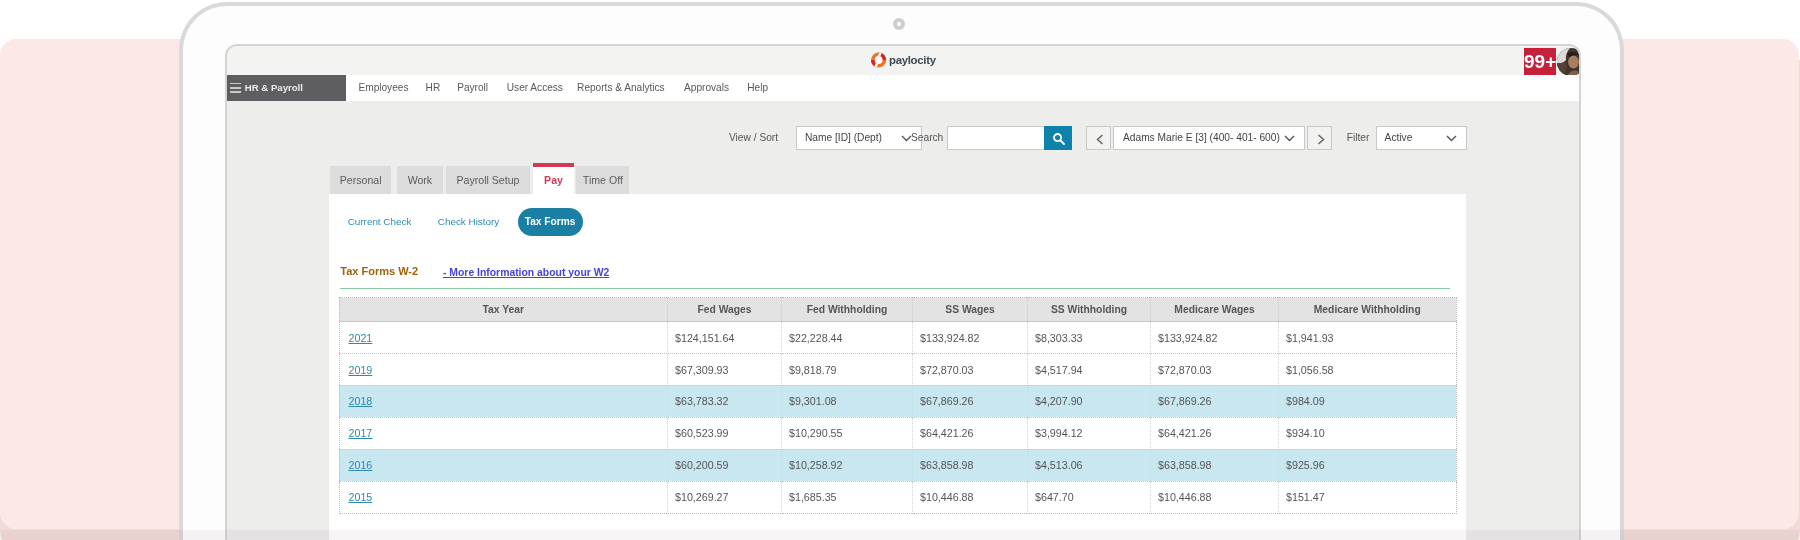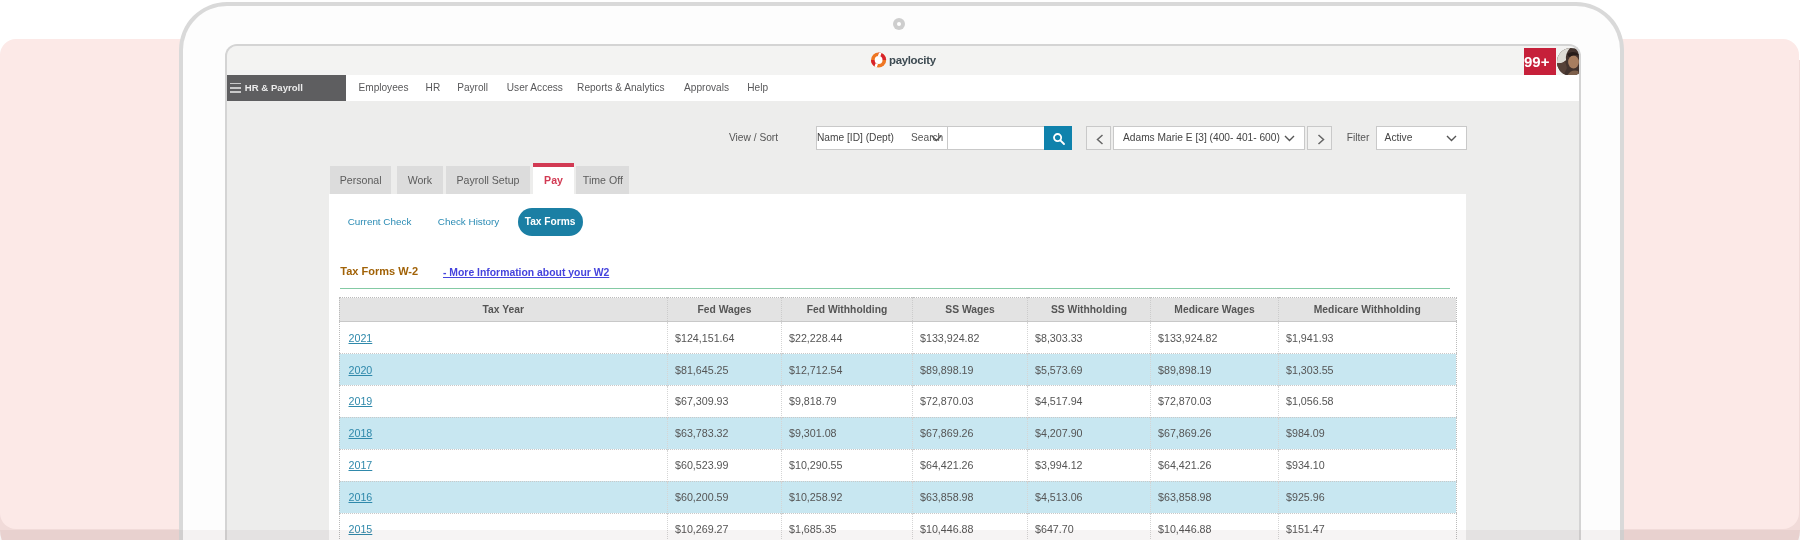--- a/index.html
+++ b/index.html
@@ -90,21 +90,21 @@
         <circle cx="8.6" cy="10" r="3.9" fill="#fff"></circle>
         <g clip-path="url(#ringclip)">
           <rect x="6.7" y="-0.5" width="2.5" height="7" fill="#fff" transform="rotate(18 8.6 10)"></rect>
           <rect x="6.7" y="14" width="2.5" height="7" fill="#fff" transform="rotate(18 8.6 10)"></rect>
         </g>
         <text x="19" y="14" font-family="Liberation Sans, sans-serif" font-size="11.4" font-weight="bold" fill="#3d4a52" letter-spacing="-0.3">paylocity</text>
       </g>
     </svg>
   </div>
   <div id="badge" style="left:1297px;top:2px;width:32px;height:27.4px;background:#c6203a;
-    color:#fff;font-size:15px;font-weight:bold;text-align:left;line-height:27px">99+</div>
+    color:#fff;font-size:19px;font-weight:bold;text-align:left;line-height:27px">99+</div>
   <div id="avatar" style="left:1329.5px;top:1.5px;width:28px;height:28px;border-radius:50%;overflow:hidden;background:#cfd2cd">
     <svg width="28" height="28" viewBox="0 0 28 28">
       <rect x="0" y="0" width="28" height="28" fill="#43332e"></rect>
       <path d="M0 0 L13 0 Q8 6 9 12 Q6 16 0 15 Z" fill="#dddbd5"></path>
       <path d="M0 15 Q5 16 8 13 L10 20 L6 28 L0 28 Z" fill="#564138"></path>
       <ellipse cx="16.5" cy="14" rx="5.4" ry="6.5" fill="#a87e60"></ellipse>
       <path d="M10 28 Q14 21 21 23 L23 28 Z" fill="#7d5f4a"></path>
       <path d="M10 6 Q18 1 25 9 Q19 5 12 9 Z" fill="#271c19"></path>
     </svg>
   </div>
@@ -118,21 +118,21 @@
     <div class="nl" style="left:17.8px;color:#ececec;font-weight:bold;font-size:9.6px">HR &amp; Payroll</div>
     <div class="nl" style="left:131.5px">Employees</div>
     <div class="nl" style="left:198.6px">HR</div>
     <div class="nl" style="left:230.2px">Payroll</div>
     <div class="nl" style="left:279.8px">User Access</div>
     <div class="nl" style="left:350.1px">Reports &amp; Analytics</div>
     <div class="nl" style="left:457.1px">Approvals</div>
     <div class="nl" style="left:520.3px">Help</div>
   </div>
   <div class="tlabel" style="left:502px">View / Sort</div>
-  <div class="tbox" style="left:589px;width:136px;line-height:22.6px;">Name [ID] (Dept)
+  <div class="tbox" style="left:569px;width:126px;line-height:22.6px;padding-left:8px">Name [ID] (Dept)
     <svg class="chev" style="right:9px" width="11" height="7" viewBox="0 0 11 7">
         <path d="M1 1 L5.5 5.5 L10 1" fill="none" stroke="#555" stroke-width="1.4"></path>
       </svg>
   </div>
   <div class="tlabel" style="left:684px">Search</div>
   <div class="tbox" style="left:720px;width:98px"></div>
   <div class="tbox" style="left:817.4px;width:27.2px;background:#0f82ac;border-color:#0f82ac">
     <svg style="position:absolute;left:7px;top:5px" width="14" height="14" viewBox="0 0 14 14">
         <circle cx="5.6" cy="5.6" r="3.6" fill="none" stroke="#fff" stroke-width="1.8"></circle>
         <line x1="8.4" y1="8.4" x2="12" y2="12" stroke="#fff" stroke-width="1.9" stroke-linecap="round"></line>
@@ -195,29 +195,20 @@
     <tbody>
       <tr>
           <td><a>2021</a></td>
           <td>$124,151.64</td>
           <td>$22,228.44</td>
           <td>$133,924.82</td>
           <td>$8,303.33</td>
           <td>$133,924.82</td>
           <td>$1,941.93</td>
         </tr>
-      <tr class="alt">
-          <td><a>2020</a></td>
-          <td>$81,645.25</td>
-          <td>$12,712.54</td>
-          <td>$89,898.19</td>
-          <td>$5,573.69</td>
-          <td>$89,898.19</td>
-          <td>$1,303.55</td>
-        </tr>
       <tr>
           <td><a>2019</a></td>
           <td>$67,309.93</td>
           <td>$9,818.79</td>
           <td>$72,870.03</td>
           <td>$4,517.94</td>
           <td>$72,870.03</td>
           <td>$1,056.58</td>
         </tr>
       <tr class="alt">

